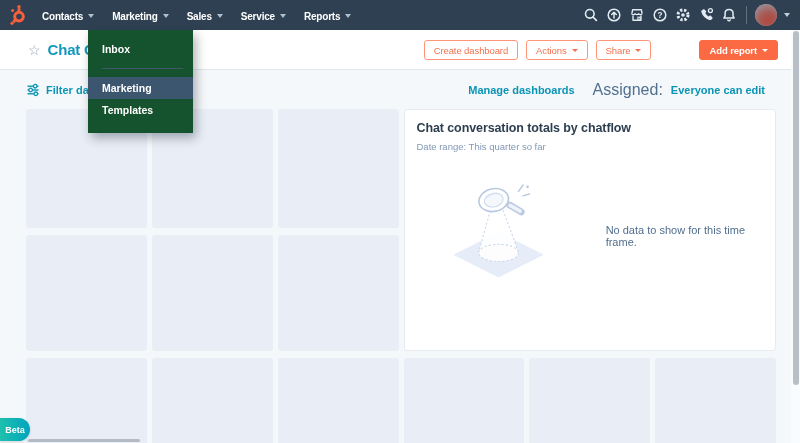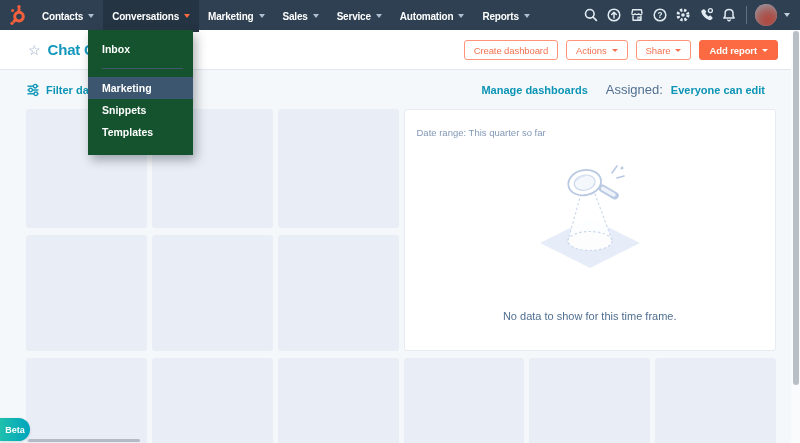--- a/index.html
+++ b/index.html
@@ -62,54 +62,54 @@
     position:absolute; top:30px; left:0; right:0; height:40px;
     background:#fff; border-bottom:1px solid #e0e7ee;
     display:flex; align-items:center; z-index:10;
   }
   .header-left { display:flex; align-items:center; margin-left:28px; }
   .star-icon { font-size:14px; color:#90a7bf; margin-right:7px; cursor:pointer; line-height:1; }
   .page-title { font-size:15px; font-weight:bold; color:#1397bc; letter-spacing:-0.2px; white-space:nowrap; }
   .header-right { position:absolute; right:22px; top:0; height:40px; display:flex; align-items:center; gap:8px; }
   .btn { height:20px; border-radius:3px; font-size:9.5px; font-family:inherit; display:flex; align-items:center; padding:0 9px; cursor:pointer; white-space:nowrap; letter-spacing:-0.1px; }
   .btn-outline { background:#fff; border:1px solid #ff9478; color:#f4724f; }
-  .btn-primary { background:#fb6a42; border:1px solid #fb6a42; color:#fff; font-weight:bold; }
+  .btn-primary { background:#fb6a42; border:1px solid #fb6a42; color:#fff; font-weight:bold;margin-left:40px; }
   .btn .caret-o {
     width:0; height:0; margin-left:5px;
     border-left:3px solid transparent; border-right:3px solid transparent;
     border-top:3.5px solid #f4724f;
   }
   .btn-primary .caret-o { border-top-color:#fff; }
 
   
   .filter-bar {
     position:absolute; top:70px; left:0; right:0; height:39px;
     display:flex; align-items:center; justify-content:space-between;
     padding:0 35px 0 26px; z-index:5;
   }
   .filter-left { display:flex; align-items:center; gap:6px; cursor:pointer; }
   .teal-link { color:#0b94b5; font-size:11px; font-weight:bold; cursor:pointer; white-space:nowrap; }
   .filter-right { display:flex; align-items:center; gap:8px; }
-  .muted-label { color:#516f90; font-size:13px; margin-left:10px; }
+  .muted-label { color:#516f90; font-size:16px; margin-left:10px; }
 
   
   .grid {
     position:absolute; left:26px; top:109px; width:750px; bottom:-10px;
     display:grid; grid-template-columns:repeat(6, 1fr);
     grid-template-rows:119px 116px 1fr; gap:7px 5px; z-index:1;
   }
   .ph-card { background:#e9eef6; border-radius:3px; }
   .report-card {
     grid-column:4 / 7; grid-row:1 / 3;
     background:#fff; border:1px solid #e5ebf1; border-radius:3px;
     padding:11px 12px; overflow:hidden;
   }
   .report-title { font-size:12.5px; font-weight:bold; color:#2d3e50; letter-spacing:-0.1px; }
   .report-subtitle { font-size:9.5px; color:#8298b5; margin-top:6px; }
-  .empty-state { display:flex; flex-direction:column; align-items:center; margin-top:22px;gap:26px; }
+  .empty-state { display:flex; flex-direction:row; align-items:center; margin-top:22px;gap:26px; }
   .empty-text { font-size:11px; color:#516f90; margin-top:6px; }
 
   
   .beta-badge {
     position:absolute; left:0; top:418px; width:30px; height:23px; z-index:110;
     background:linear-gradient(90deg, #1fc0ad, #00a4bd);
     border-radius:0 12px 12px 0;
     display:flex; align-items:center; justify-content:center;
     color:#fff; font-size:9px; font-weight:bold; cursor:pointer;
     box-shadow:0 1px 3px rgba(0,0,0,0.15);
@@ -134,38 +134,30 @@
       <line x1="7.6" y1="15.8" x2="5.2" y2="18.1" stroke="#f6603c" stroke-width="2.9"></line>
       <circle cx="4" cy="19.3" r="1.6" fill="#f6603c"></circle>
       <circle cx="4.6" cy="6.4" r="1.5" fill="#f6603c"></circle>
     </svg>
   </div>
   <div class="nav-items">
     <div class="nav-item">
       <span>Contacts</span>
         <span class="caret"></span>
     </div>
-    <div class="nav-item active">
-      <span>Conversations</span>
-        <span class="caret"></span>
-    </div>
     <div class="nav-item">
       <span>Marketing</span>
         <span class="caret"></span>
     </div>
     <div class="nav-item">
       <span>Sales</span>
         <span class="caret"></span>
     </div>
     <div class="nav-item">
       <span>Service</span>
-        <span class="caret"></span>
-    </div>
-    <div class="nav-item">
-      <span>Automation</span>
         <span class="caret"></span>
     </div>
     <div class="nav-item">
       <span>Reports</span>
         <span class="caret"></span>
     </div>
   </div>
 
   <div class="nav-right">
     <div class="icon-btn">
@@ -217,21 +209,20 @@
         <div class="blur"></div>
       </div>
     <div class="avatar-caret"></div>
   </div>
 </div>
 
 <div class="dropdown">
   <div class="dd-item">Inbox</div>
   <div class="dd-divider"></div>
   <div class="dd-item highlighted">Marketing</div>
-  <div class="dd-item">Snippets</div>
   <div class="dd-item">Templates</div>
 </div>
 
 <div class="page-header">
   <div class="header-left">
     <span class="star-icon">☆</span>
     <span class="page-title">Chat Overview</span>
   </div>
   <div class="header-right">
     <button class="btn btn-outline">
@@ -270,20 +261,21 @@
     <span class="teal-link">Everyone can edit</span>
   </div>
 </div>
 
 <div class="grid">
   <div class="ph-card"></div>
   <div class="ph-card"></div>
   <div class="ph-card"></div>
 
   <div class="report-card">
+    <div class="report-title">Chat conversation totals by chatflow</div>
     <div class="report-subtitle">Date range: This quarter so far</div>
     <div class="empty-state">
       <svg width="180" height="118" viewBox="0 0 180 118">
 
         <polygon points="90,58 140,83 90,108 40,83" fill="#e7edf8"></polygon>
 
         <path d="M81 34 L68 80 Q90 93 112 80 L95 34 Z" fill="#ffffff" fill-opacity="0.92" stroke="#ccd9ec" stroke-width="1.2" stroke-dasharray="2.5 2.2"></path>
         <ellipse cx="90" cy="81" rx="22" ry="9.5" fill="#fdfdfe" stroke="#ccd9ec" stroke-width="1.2" stroke-dasharray="2.5 2.2"></ellipse>
 
         <g transform="rotate(-12 88 24)">

